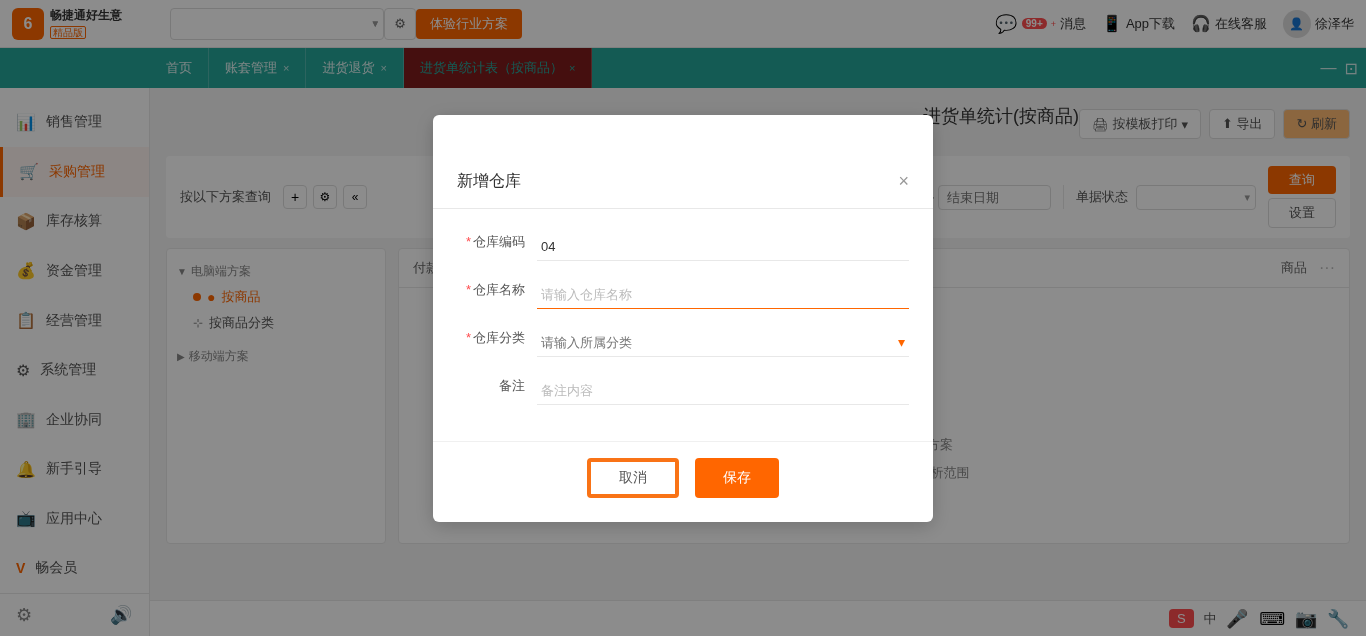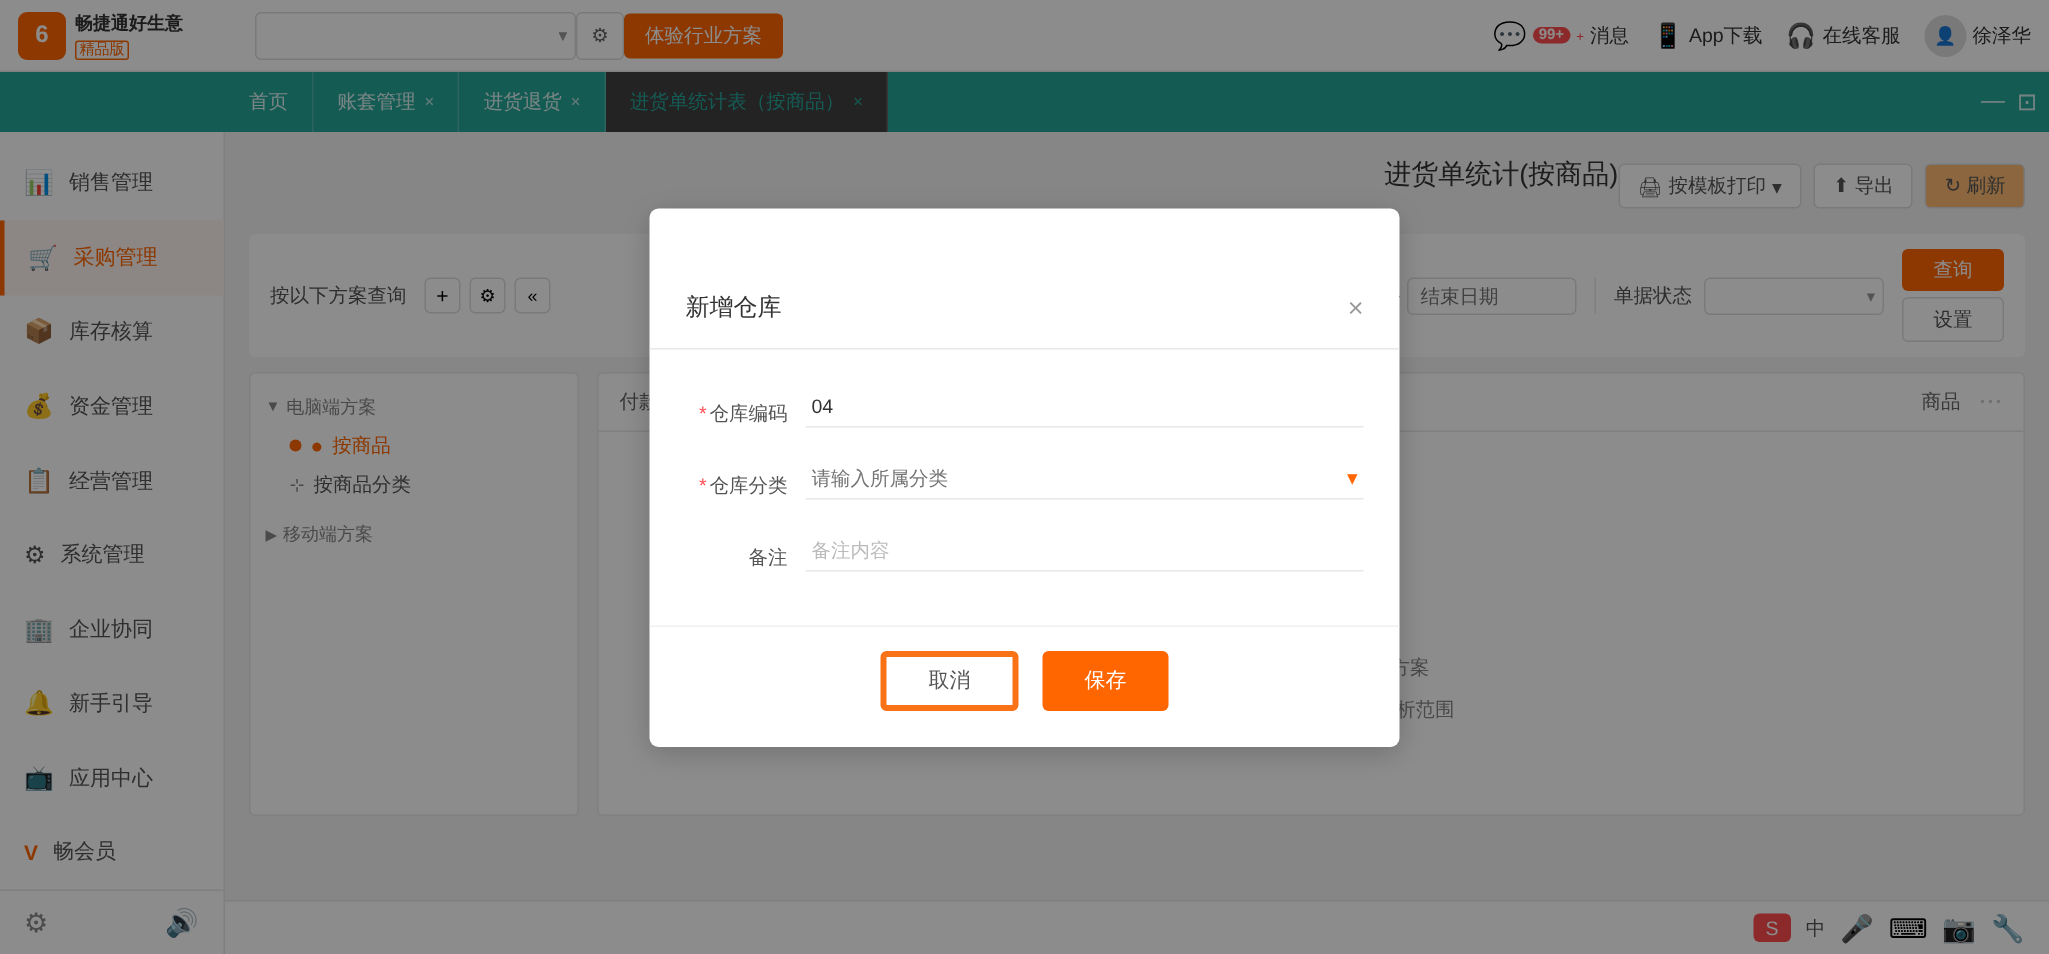--- a/index.html
+++ b/index.html
@@ -130,21 +130,21 @@
       padding: 0 16px;
       display: flex;
       align-items: center;
       gap: 6px;
       color: rgba(255,255,255,0.85);
       font-size: 13px;
       cursor: pointer;
       border-right: 1px solid rgba(255,255,255,0.2);
     }
     .tab-item.active {
-      background: #404040;
+      background: #7f1d1d;
       color: #26a69a;
       text-align: right;
     }
     .tab-close {
       font-size: 11px;
       color: rgba(255,255,255,0.7);
       cursor: pointer;
     }
     .tab-item.active .tab-close { color: #26a69a; }
     .tab-bar-right {
@@ -371,21 +371,21 @@
       font-size: 18px;
       color: #999;
       cursor: pointer;
       line-height: 1;
     }
     .modal-body {
       padding: 24px 24px 16px;
     }
     .form-row {
       display: flex;
-      align-items: flex-end;
+      align-items: flex-start;
       margin-bottom: 20px;
     }
     .form-label {
       width: 80px;
       text-align: right;
       padding-right: 12px;
       font-size: 13px;
       color: #555;
       flex-shrink: 0;
     }
@@ -728,20 +728,24 @@
       <span class="modal-title">新增仓库</span>
       <span class="modal-close">×</span>
     </div>
     <div class="modal-body">
 
       <div class="form-row">
         <label class="form-label required">仓库编码</label>
         <input class="form-input has-value" type="text" value="04" style="">
       </div>
 
+      <div class="form-row">
+        <label class="form-label required">仓库名称</label>
+        <input class="form-input active-border" type="text" placeholder="请输入仓库名称" style="">
+      </div>
 
       <div class="form-row">
         <label class="form-label required">仓库分类</label>
         <div class="form-select-wrap">
           <input class="form-select" type="text" placeholder="请输入所属分类" style="">
           <span class="form-select-arrow">▾</span>
         </div>
       </div>
 
       <div class="form-row">

